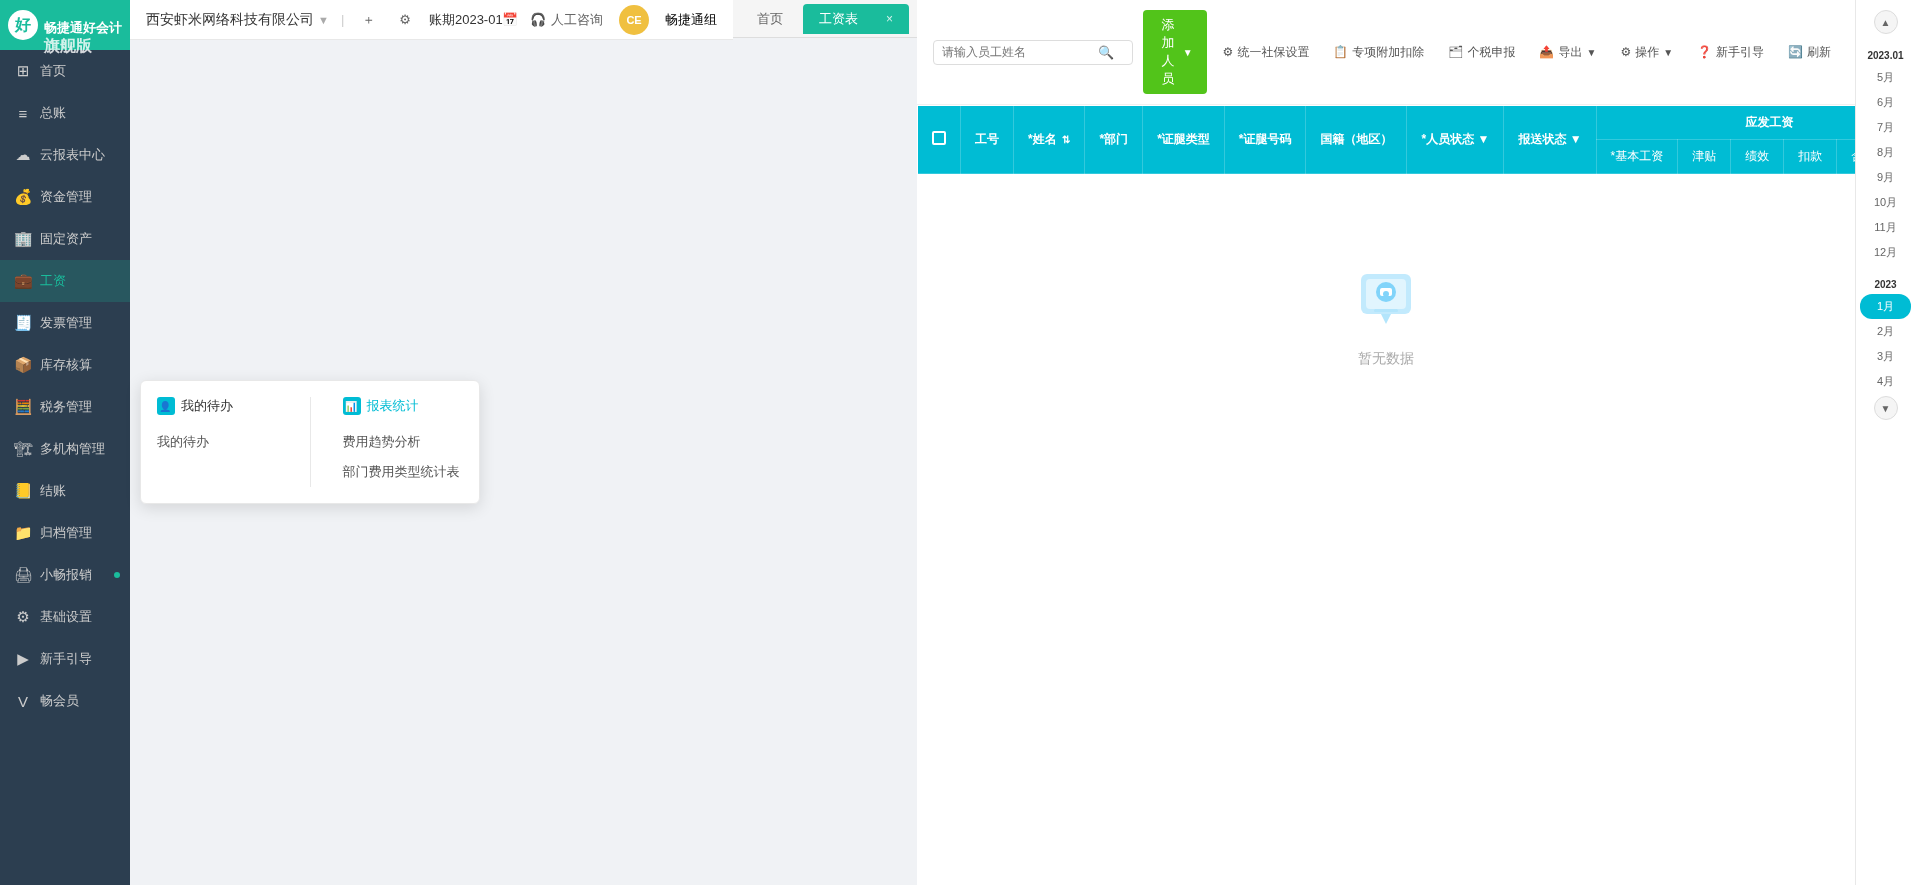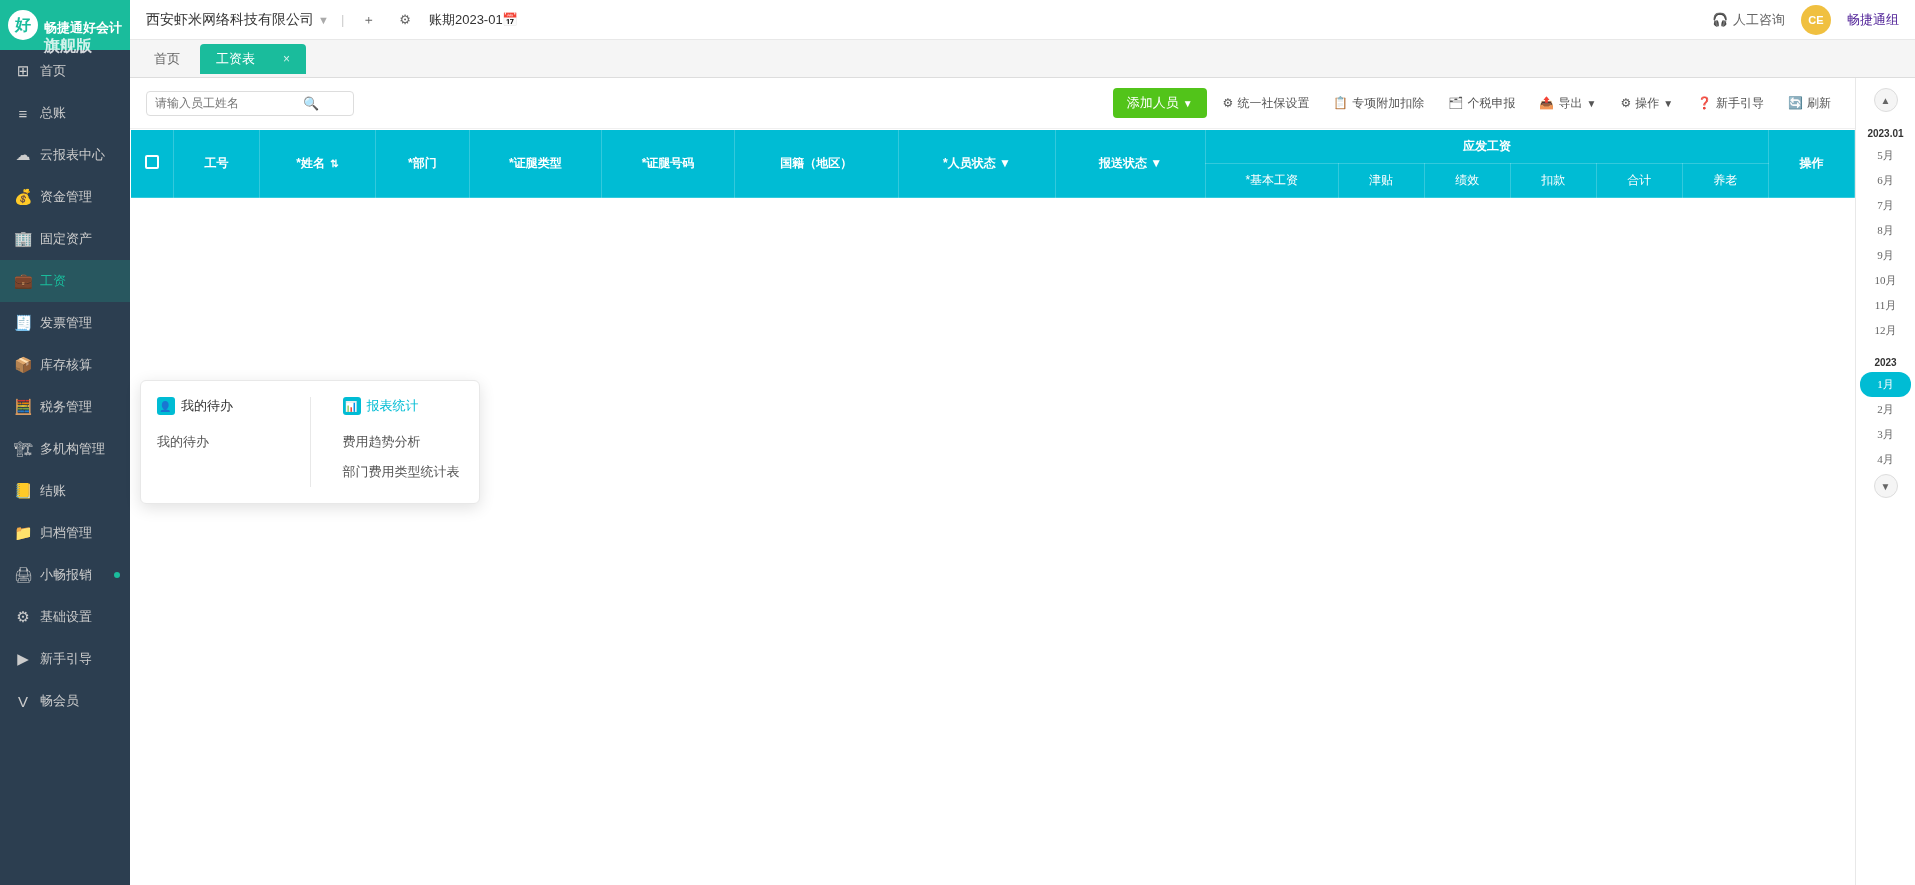--- a/index.html
+++ b/index.html
@@ -62,21 +62,20 @@
       width: 6px;
       height: 6px;
       background: #1abc9c;
       border-radius: 50%;
     }
 
     
     .main-area {
       flex: 1;
       display: flex;
-      flex-direction: column;
       overflow: hidden;
     }
 
     
     .topbar {
       height: 40px;
       background: #fff;
       border-bottom: 1px solid #e8e8e8;
       display: flex;
       align-items: center;
@@ -180,21 +179,21 @@
       border-bottom: 1px solid #f0f0f0;
       flex-shrink: 0;
     }
     .search-input-wrap {
       display: flex;
       align-items: flex-start;
       border: 1px solid #ddd;
       border-radius: 4px;
       padding: 4px 8px;
       width: 208px;
-      gap: 8px;
+      gap: 16px;
     }
     .search-input-wrap input {
       border: none;
       outline: none;
       font-size: 12px;
       color: #999;
       width: 140px;
       background: transparent;
     }
     .toolbar-right {
@@ -310,21 +309,20 @@
       margin-top: 10px;
     }
     .timeline-month {
       font-size: 11px;
       color: #666;
       padding: 5px 4px;
       cursor: pointer;
       text-align: center;
       width: 100%;
       white-space: nowrap;
-      font-family: Liberation Serif, serif;
     }
     .timeline-month.active {
       background: #00bcd4;
       color: white;
       border-radius: 12px;
       margin: 0 4px;
       width: calc(100% - 8px);
     }
     .popup-menu {
       position: fixed;
@@ -476,21 +474,21 @@
       <span style="color:#aaa;">📅</span>
     </div>
     <div class="topbar-right">
       <div class="service-btn">
         <span>🎧</span>
         <span>人工咨询</span>
       </div>
       <div class="user-avatar">
         <span>CE</span>
       </div>
-      <span style="color:#4c1d95; font-size:13px;">畅捷通组</span>
+      <span style="color:#000000; font-size:13px;">畅捷通组</span>
     </div>
   </div>
 
   <div class="tabbar">
     <div class="tab-item">
       <span>首页</span>
     </div>
     <div class="tab-item active">
       <span>工资表</span>
       <span class="tab-close">×</span>
@@ -577,20 +575,32 @@
               <th>绩效</th>
               <th>扣款</th>
               <th>合计</th>
               <th>养老</th>
             </tr>
           </thead>
           <tbody>
           </tbody>
         </table>
 
+        <div class="empty-state">
+          <svg class="empty-icon" viewBox="0 0 80 80" fill="none" xmlns="http://www.w3.org/2000/svg">
+            <rect x="15" y="20" width="50" height="40" rx="6" fill="#b3e5fc" opacity="0.8"></rect>
+            <rect x="20" y="25" width="40" height="30" rx="4" fill="#e1f5fe"></rect>
+            <circle cx="40" cy="38" r="10" fill="#81d4fa"></circle>
+            <rect x="34" y="34" width="12" height="8" rx="2" fill="white"></rect>
+            <circle cx="40" cy="40" r="3" fill="#81d4fa"></circle>
+            <rect x="28" y="55" width="24" height="3" rx="1.5" fill="#b3e5fc"></rect>
+            <polygon points="35,60 45,60 40,70" fill="#b3e5fc"></polygon>
+          </svg>
+          <span style="color:#aaa; font-size:14px;">暂无数据</span>
+        </div>
       </div>
     </div>
 
     <div class="timeline-panel">
       <div class="timeline-nav-btn">▲</div>
       <div class="timeline-year">2023.01</div>
       <div class="timeline-month">5月</div>
       <div class="timeline-month">6月</div>
       <div class="timeline-month">7月</div>
       <div class="timeline-month">8月</div>

